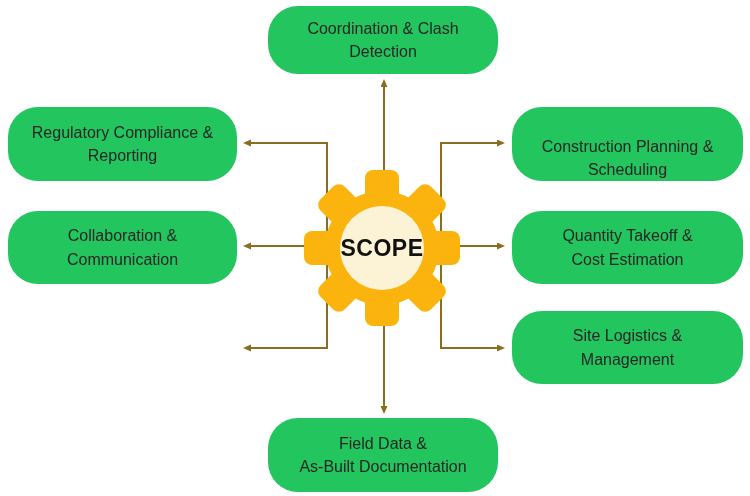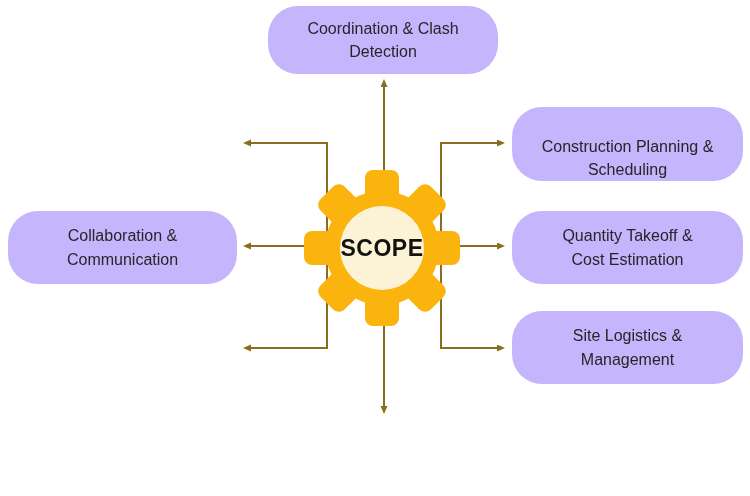--- a/index.html
+++ b/index.html
@@ -6,21 +6,21 @@
   .canvas {
     position: relative;
     width: 750px; height: 496px;
     background: #ffffff;
     overflow: hidden;
     font-family: "Liberation Sans", sans-serif;
   }
   .connectors { position: absolute; left: 0; top: 0; z-index: 1; }
   .node {
     position: absolute; z-index: 2;
-    background: #c4b5fd;
+    background: #22c55e;
     border-radius: 30px;
     display: flex; align-items: center; justify-content: center;
     text-align: center;
     color: #262626;
     font-size: 16px;
     line-height: 1.45;
   }
   .node .label { white-space: pre-line; padding: 0 10px; }
   .gear { position: absolute; left: 302px; top: 168px; z-index: 3; }
   .gear-text {
@@ -59,35 +59,43 @@
       <polyline points="441,250 441,143 503,143" marker-end="url(#arrow)"></polyline>
       <polyline points="327,250 327,348 245,348" marker-end="url(#arrow)"></polyline>
       <polyline points="441,250 441,348 503,348" marker-end="url(#arrow)"></polyline>
     </g>
   </svg>
 
   <div class="node node-top">
     <span class="label">Coordination &amp; Clash
 Detection</span>
   </div>
+  <div class="node node-left-top">
+    <span class="label">Regulatory Compliance &amp;
+Reporting</span>
+  </div>
   <div class="node node-left-mid">
     <span class="label">Collaboration &amp;
 Communication</span>
   </div>
   <div class="node node-right-top">
     <span class="label">Construction Planning &amp;
 Scheduling</span>
   </div>
   <div class="node node-right-mid">
     <span class="label">Quantity Takeoff &amp;
 Cost Estimation</span>
   </div>
   <div class="node node-right-bottom">
     <span class="label">Site Logistics &amp;
 Management</span>
+  </div>
+  <div class="node node-bottom">
+    <span class="label">Field Data &amp;
+As-Built Documentation</span>
   </div>
 
   <svg class="gear" width="160" height="160" viewBox="0 0 160 160">
     <g fill="#FBB40E">
       <circle cx="80" cy="80" r="57"></circle>
       <g>
         <rect x="63" y="2" width="34" height="42" rx="8"></rect>
         <rect x="63" y="2" width="34" height="42" rx="8" transform="rotate(45 80 80)"></rect>
         <rect x="63" y="2" width="34" height="42" rx="8" transform="rotate(90 80 80)"></rect>
         <rect x="63" y="2" width="34" height="42" rx="8" transform="rotate(135 80 80)"></rect>

